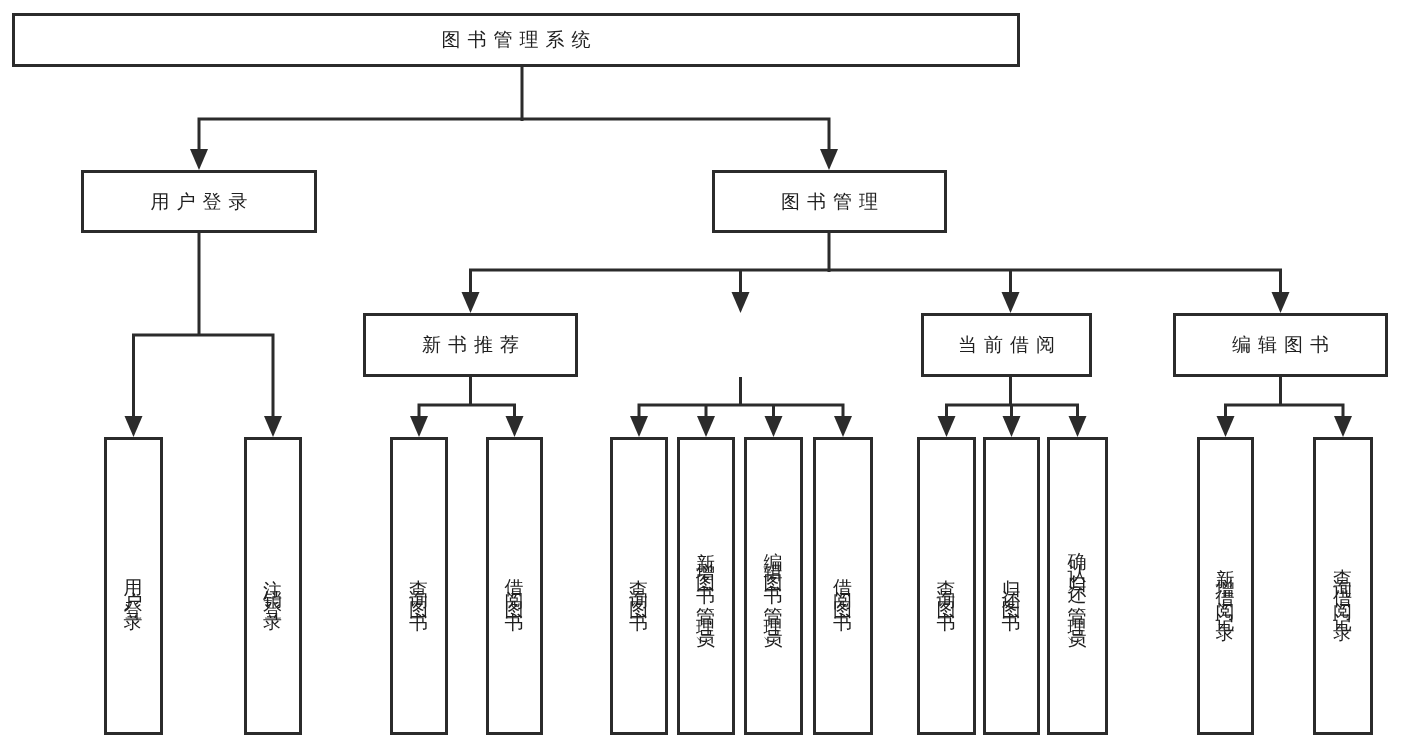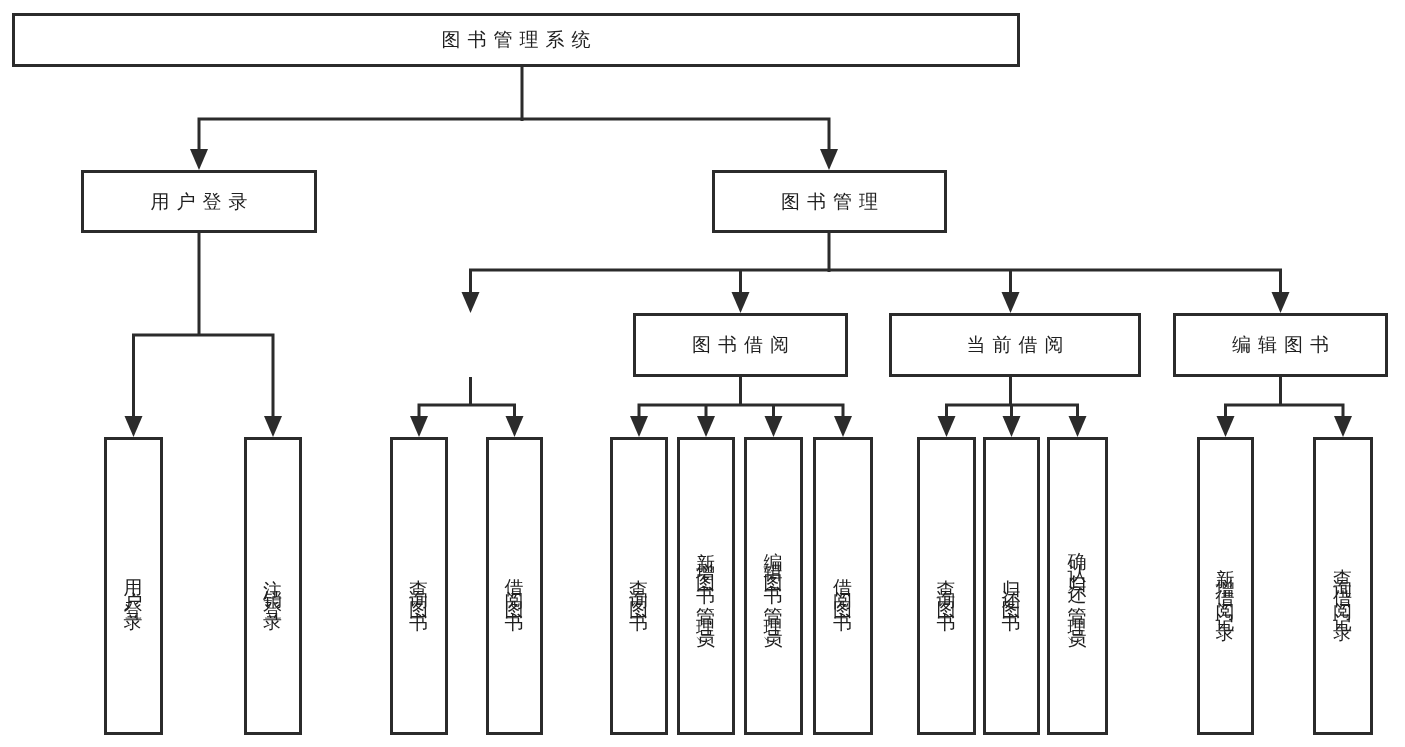--- a/index.html
+++ b/index.html
@@ -56,21 +56,21 @@
     text-orientation: mixed;
     letter-spacing: 11px;
     line-height: 1;
   }
   
   #root-box        { left: 12px;   top: 13px;  width: 1008px; height: 54px; }
   #user-login-box  { left: 81px;   top: 170px; width: 236px;  height: 63px; }
   #book-mgmt-box   { left: 712px;  top: 170px; width: 235px;  height: 63px; }
   #new-rec-box     { left: 363px;  top: 313px; width: 215px;  height: 64px; }
   #borrow-box      { left: 633px;  top: 313px; width: 215px;  height: 64px; }
-  #current-box     { left: 889px;  top: 313px; width: 252px;  height: 64px; }
+  #current-box     { left: 921px;  top: 313px; width: 171px;  height: 64px; }
   #records-box     { left: 1173px; top: 313px; width: 215px;  height: 64px; }
   .leaf            { top: 437px; height: 298px; }
   #leaf-user-login { left: 104px;  width: 59px; }
   #leaf-logout     { left: 244px;  width: 58px; }
   #leaf-nb-query   { left: 390px;  width: 58px; }
   #leaf-nb-borrow  { left: 486px;  width: 57px; }
   #leaf-bb-query   { left: 610px;  width: 58px; }
   #leaf-bb-add     { left: 677px;  width: 58px; }
   #leaf-bb-edit    { left: 744px;  width: 59px; }
   #leaf-bb-borrow  { left: 813px;  width: 60px; }
@@ -135,21 +135,21 @@
     <polygon points="1068.5,416 1086.5,416 1077.5,437"></polygon>
     <polygon points="1216.5,416 1234.5,416 1225.5,437"></polygon>
     <polygon points="1334,416 1352,416 1343,437"></polygon>
   </svg>
 
   <div id="root-box" class="node h">图书管理系统</div>
 
   <div id="user-login-box" class="node h">用户登录</div>
   <div id="book-mgmt-box" class="node h">图书管理</div>
 
-  <div id="borrow-box" class="node h">图书借阅</div>
+  <div id="new-rec-box" class="node h">新书推荐</div>
   <div id="current-box" class="node h">当前借阅</div>
   <div id="records-box" class="node h">编辑图书</div>
 
   <div id="leaf-user-login" class="node v leaf">用户登录</div>
   <div id="leaf-logout" class="node v leaf">注销登录</div>
   <div id="leaf-nb-query" class="node v leaf">查询图书</div>
   <div id="leaf-nb-borrow" class="node v leaf">借阅图书</div>
   <div id="leaf-bb-query" class="node v leaf">查询图书</div>
   <div id="leaf-bb-add" class="node v leaf">新增图书（管理员）</div>
   <div id="leaf-bb-edit" class="node v leaf">编辑图书（管理员）</div>

